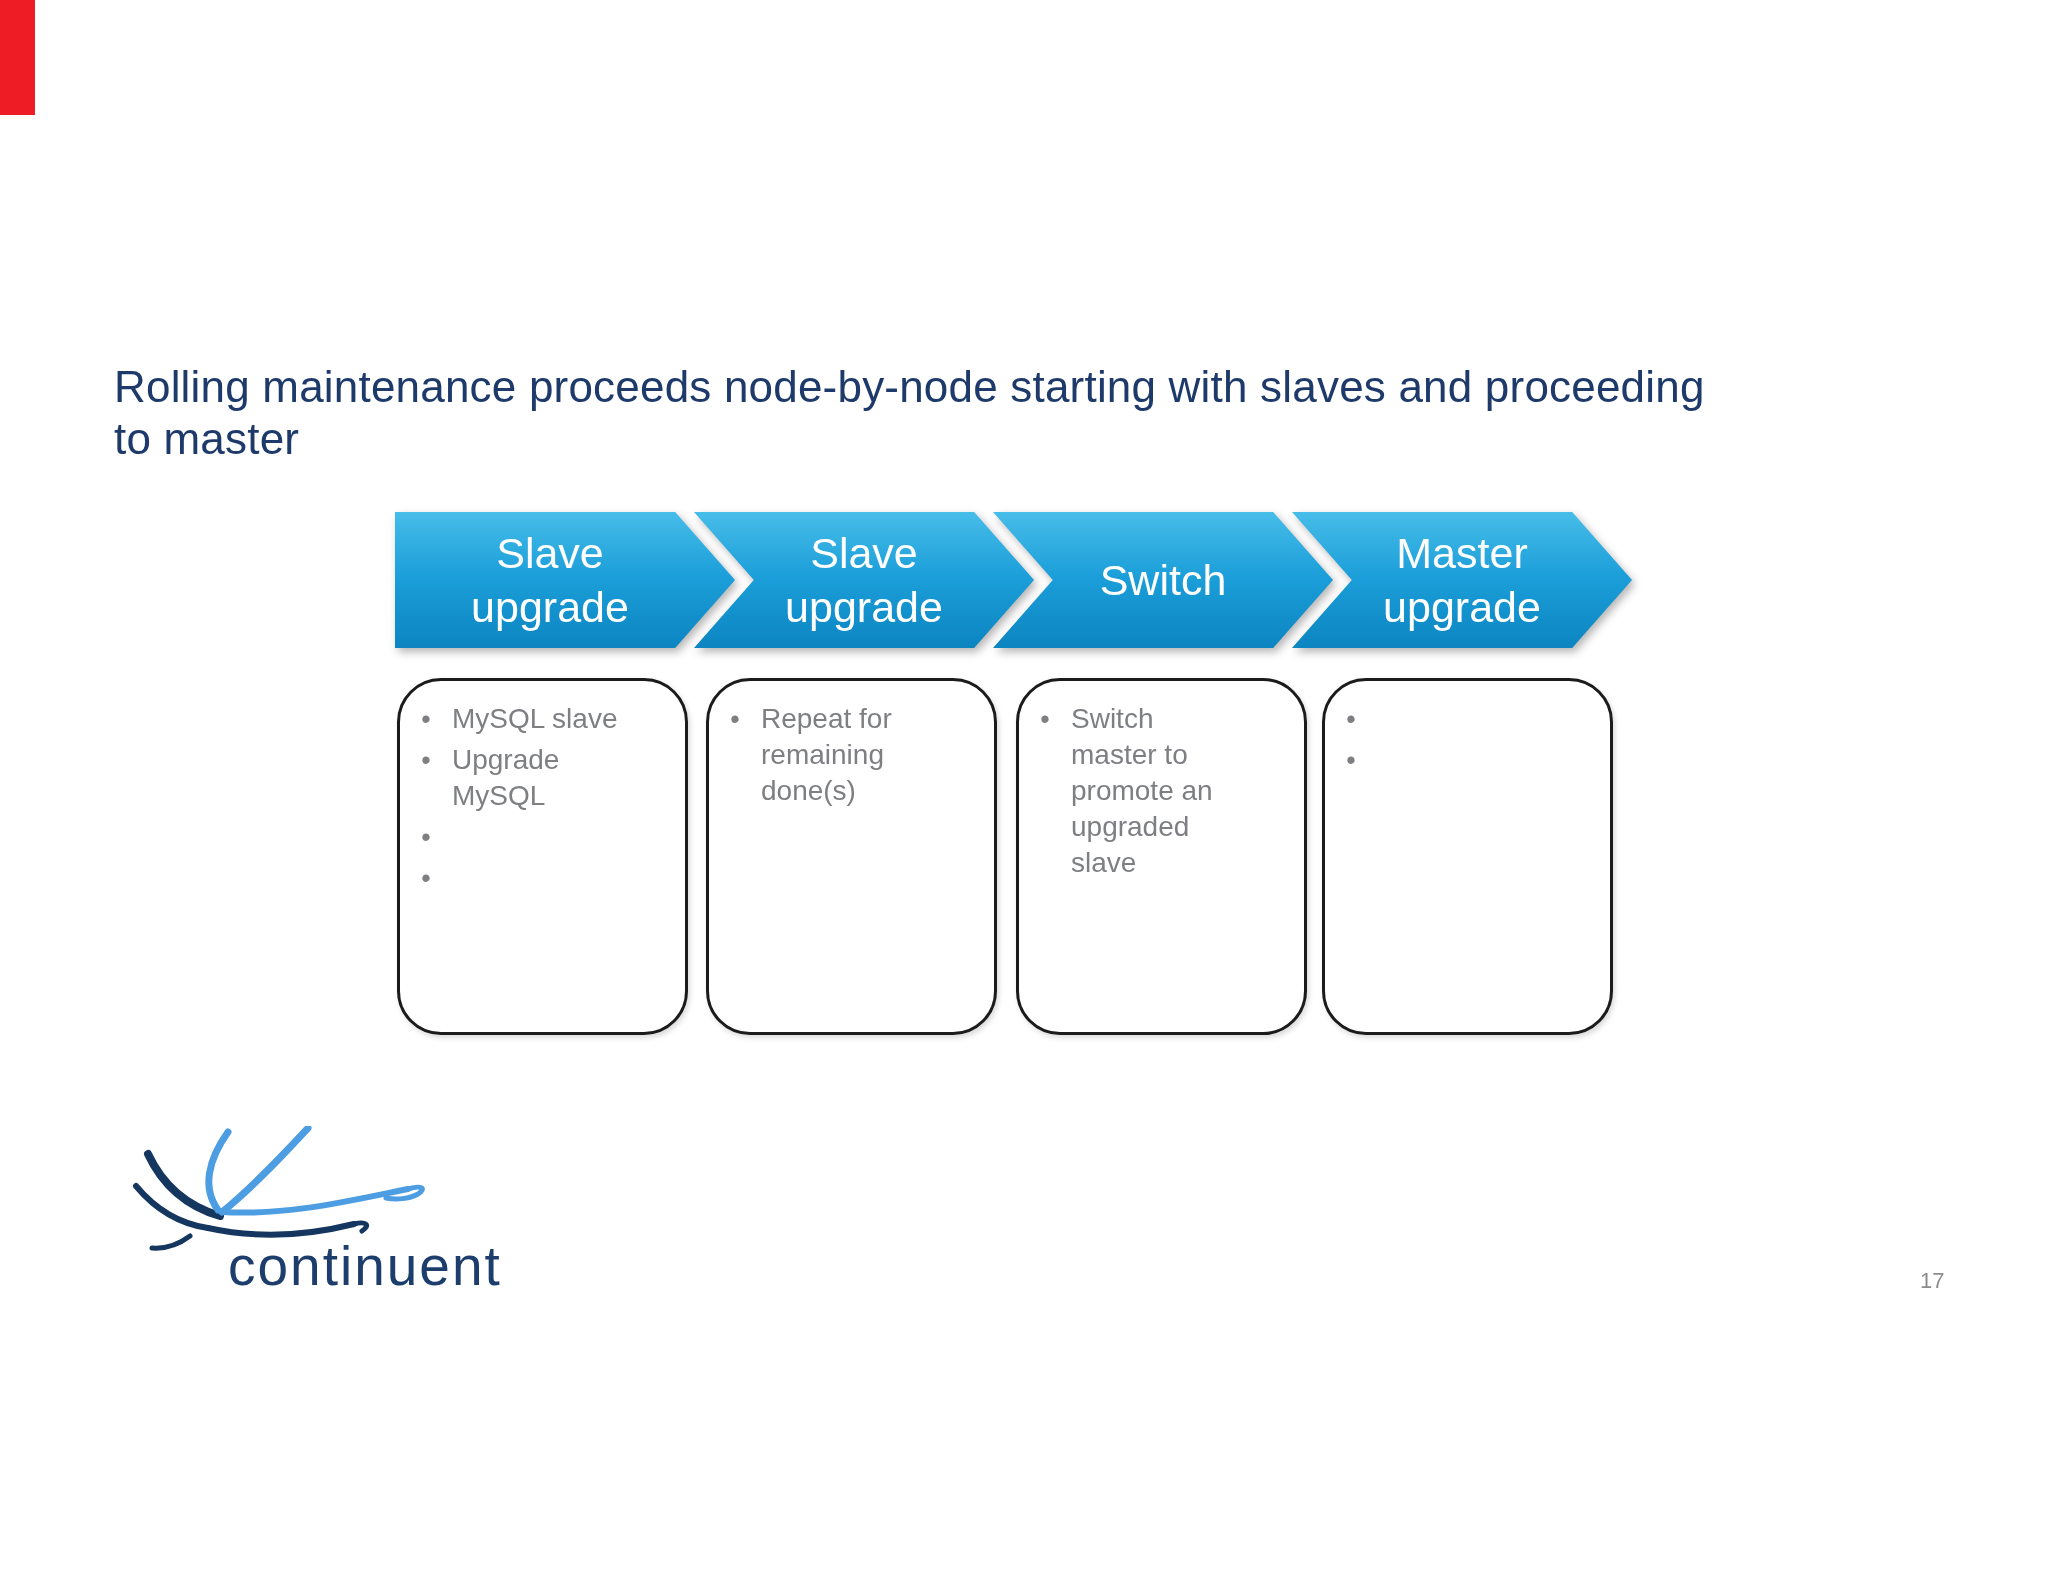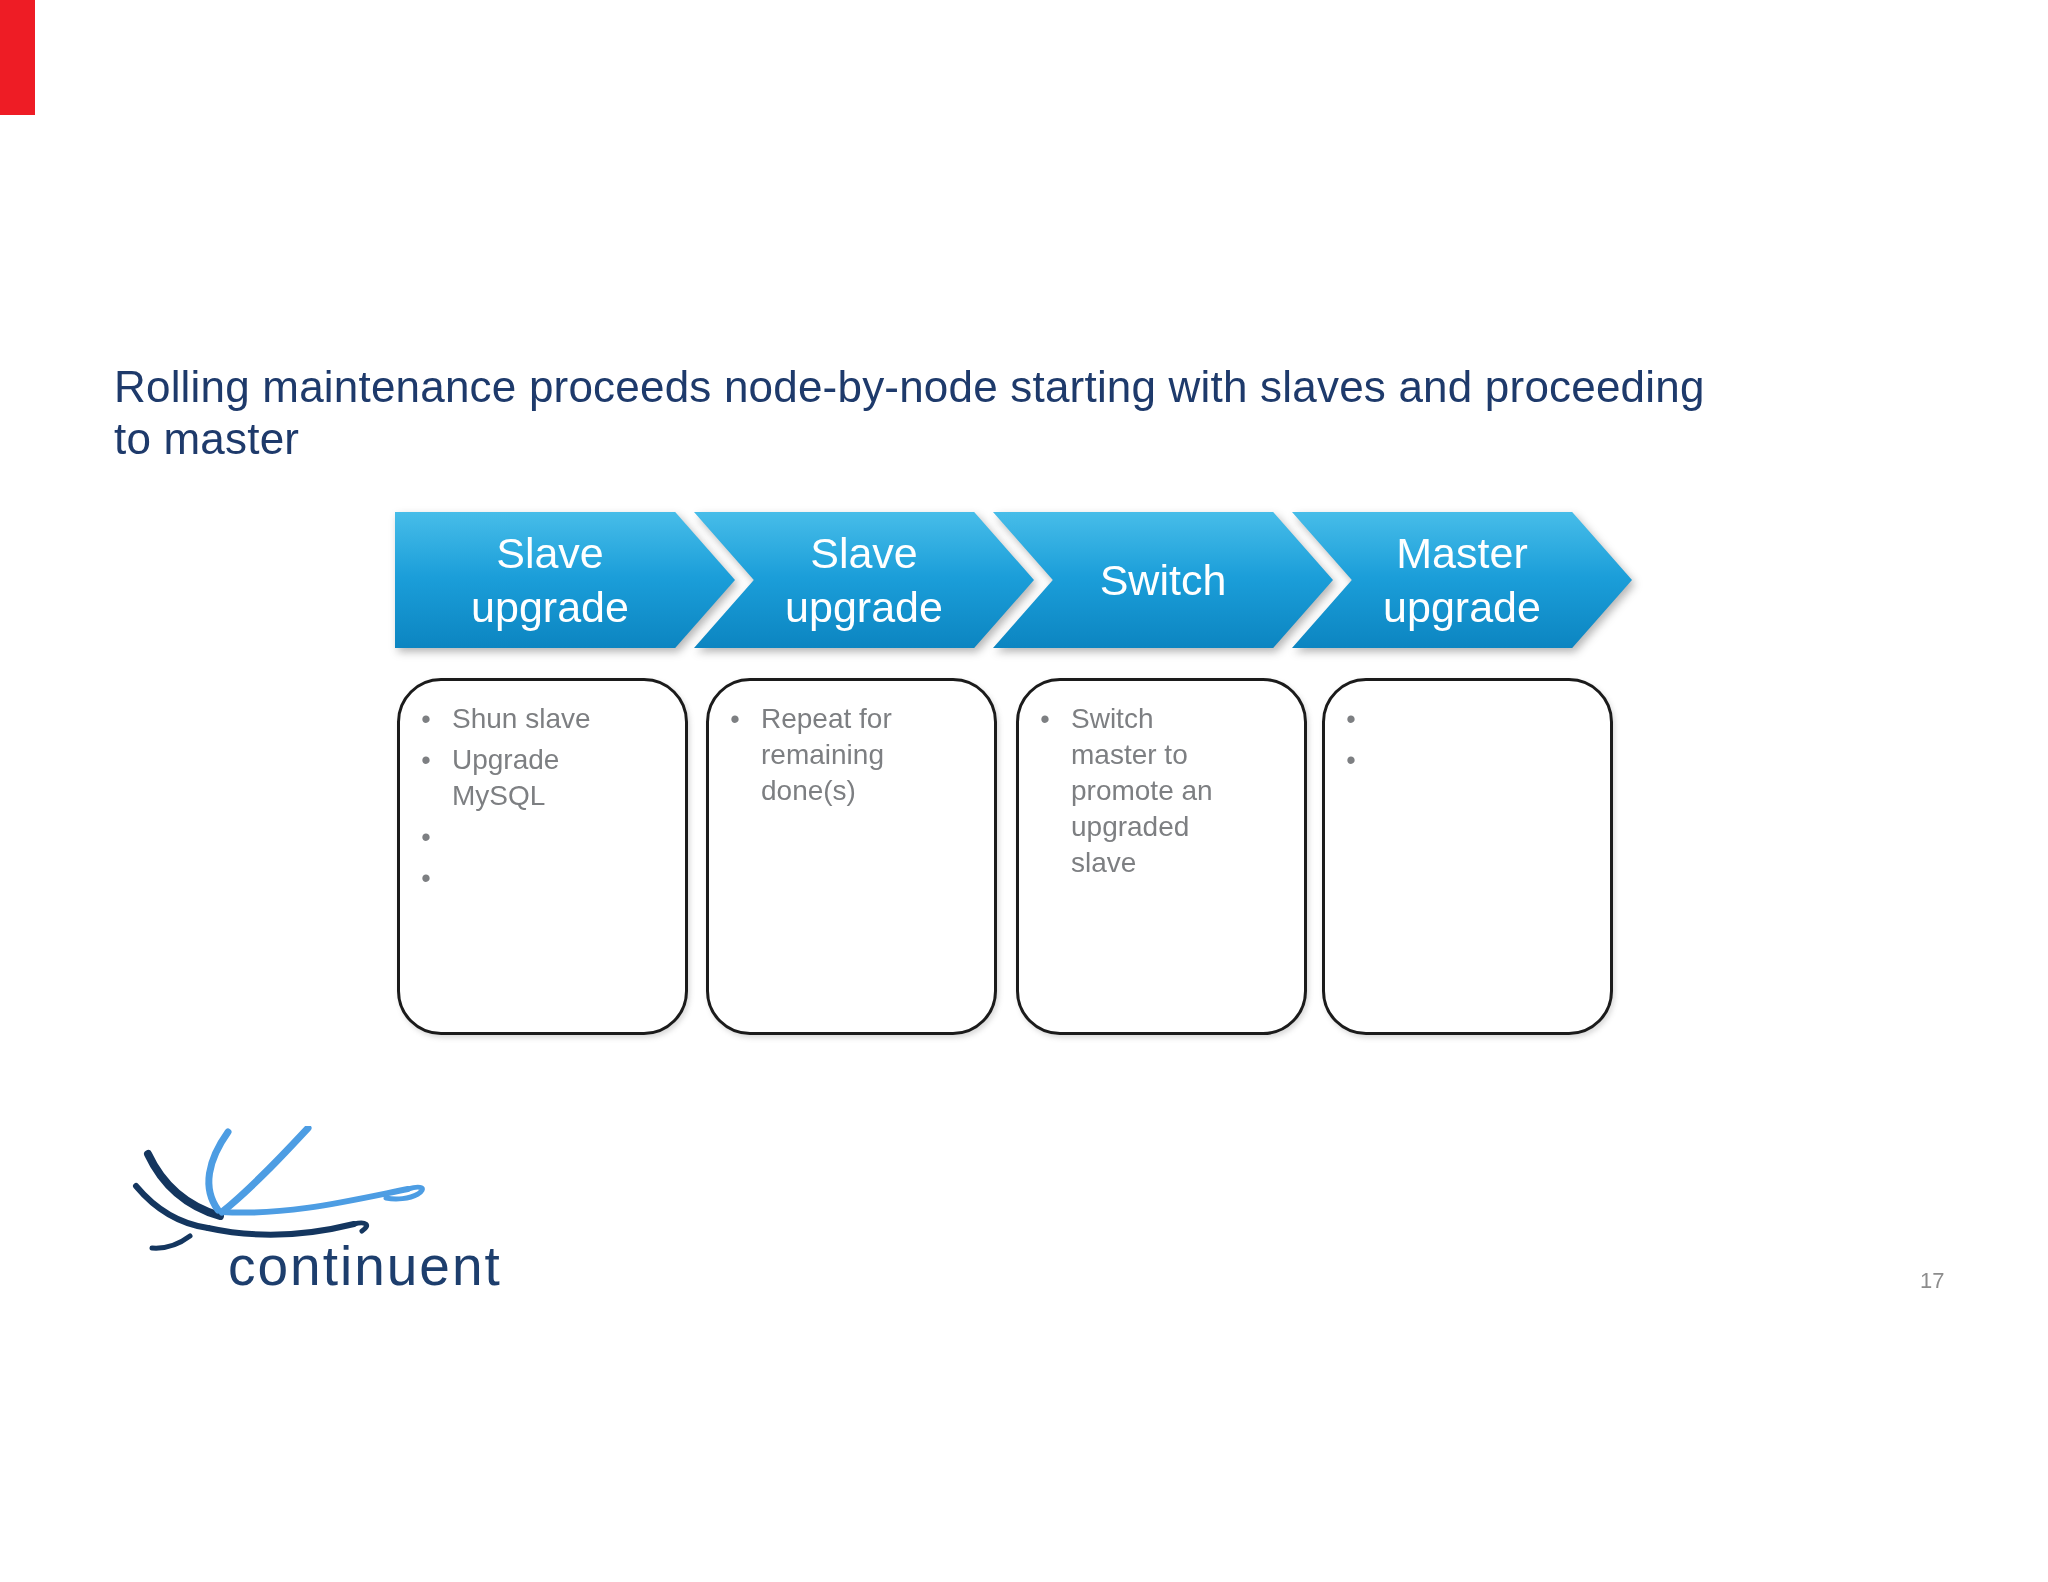--- a/index.html
+++ b/index.html
@@ -119,21 +119,21 @@
 upgrade</span>
         </div>
       </div>
     </div>
 
   <div id="flow-boxes">
       <div class="flow-box" style="left: 397px;">
         <ul class="bullet-list">
           <li class="bullet-item">
             <span class="bullet-dot">•</span>
-            <span class="bullet-text">Shun slave</span>
+            <span class="bullet-text">MySQL slave</span>
           </li>
           <li class="bullet-item">
             <span class="bullet-dot">•</span>
             <span class="bullet-text">Upgrade
 MySQL</span>
           </li>
           <li class="bullet-item">
             <span class="bullet-dot">•</span>
           </li>
           <li class="bullet-item">

